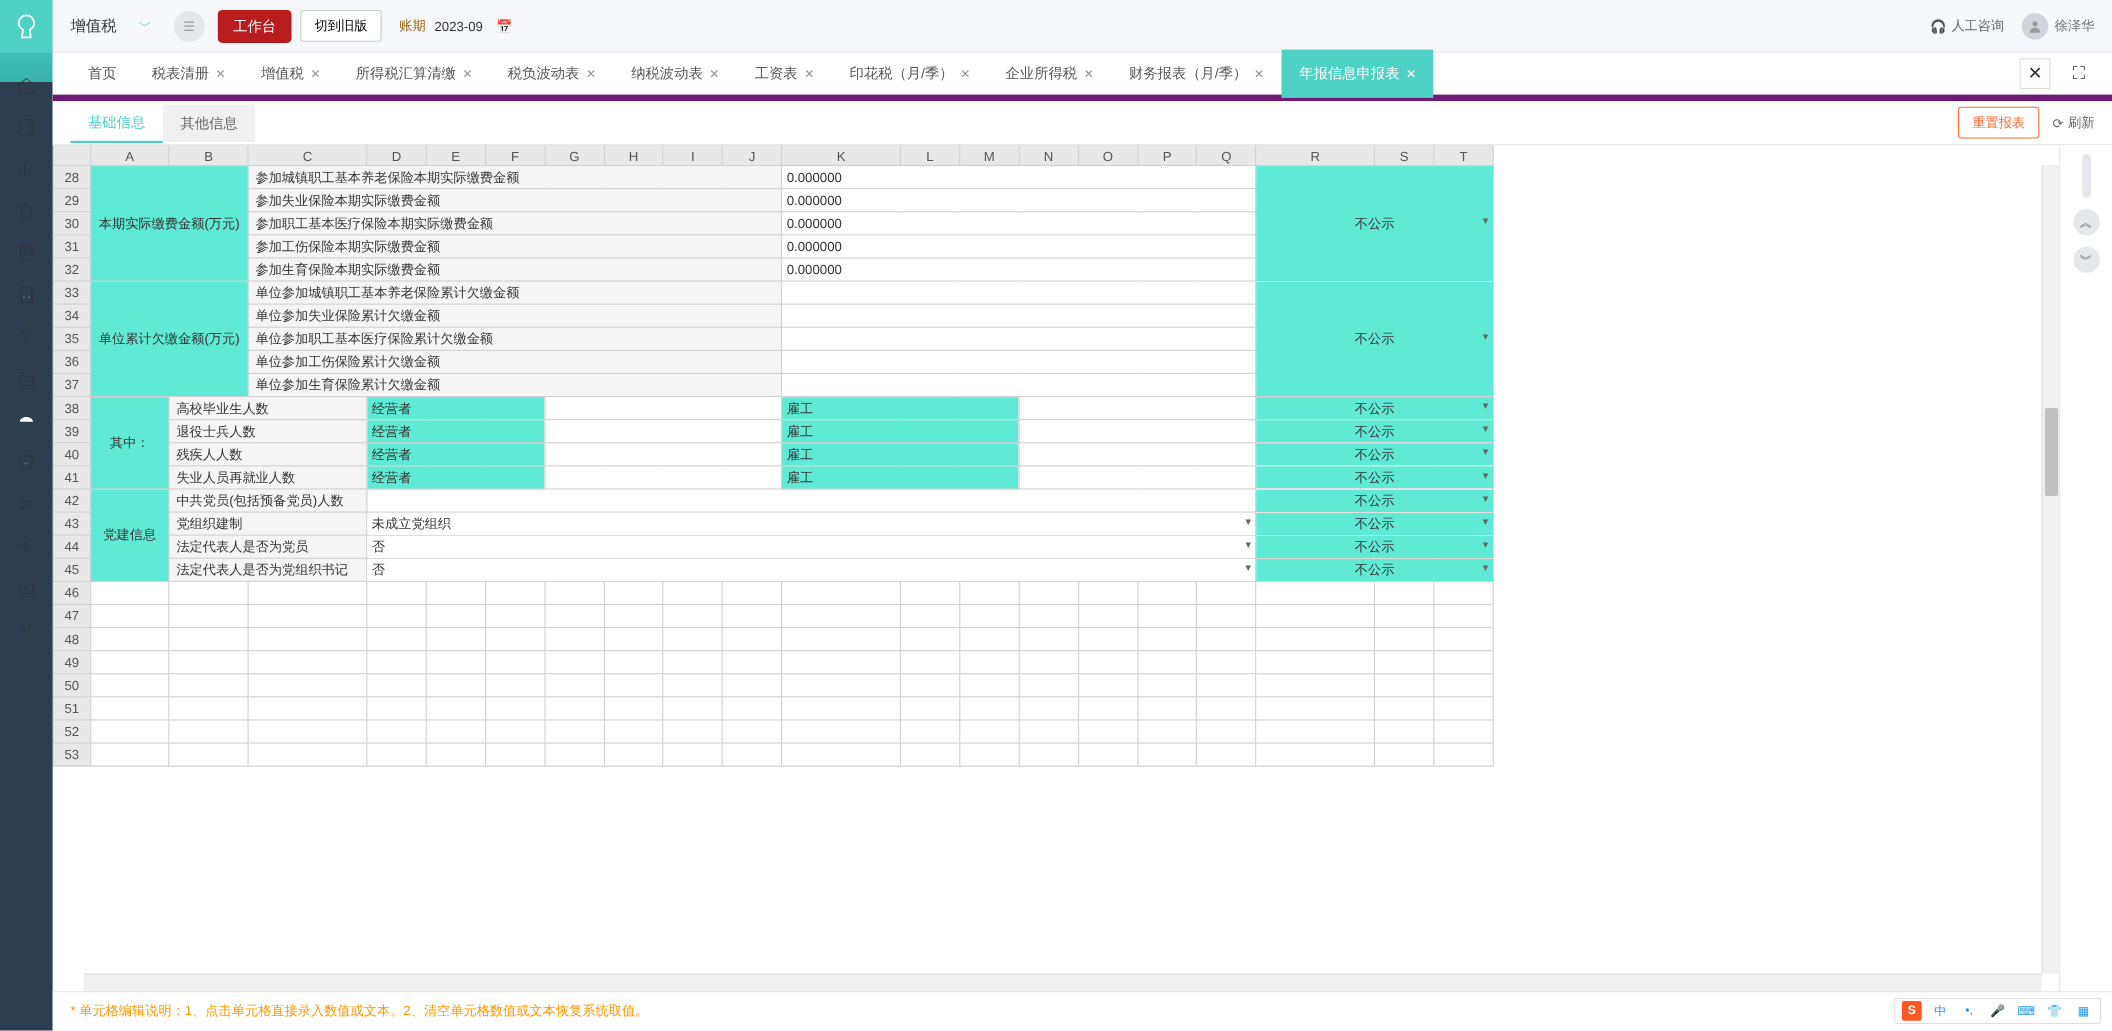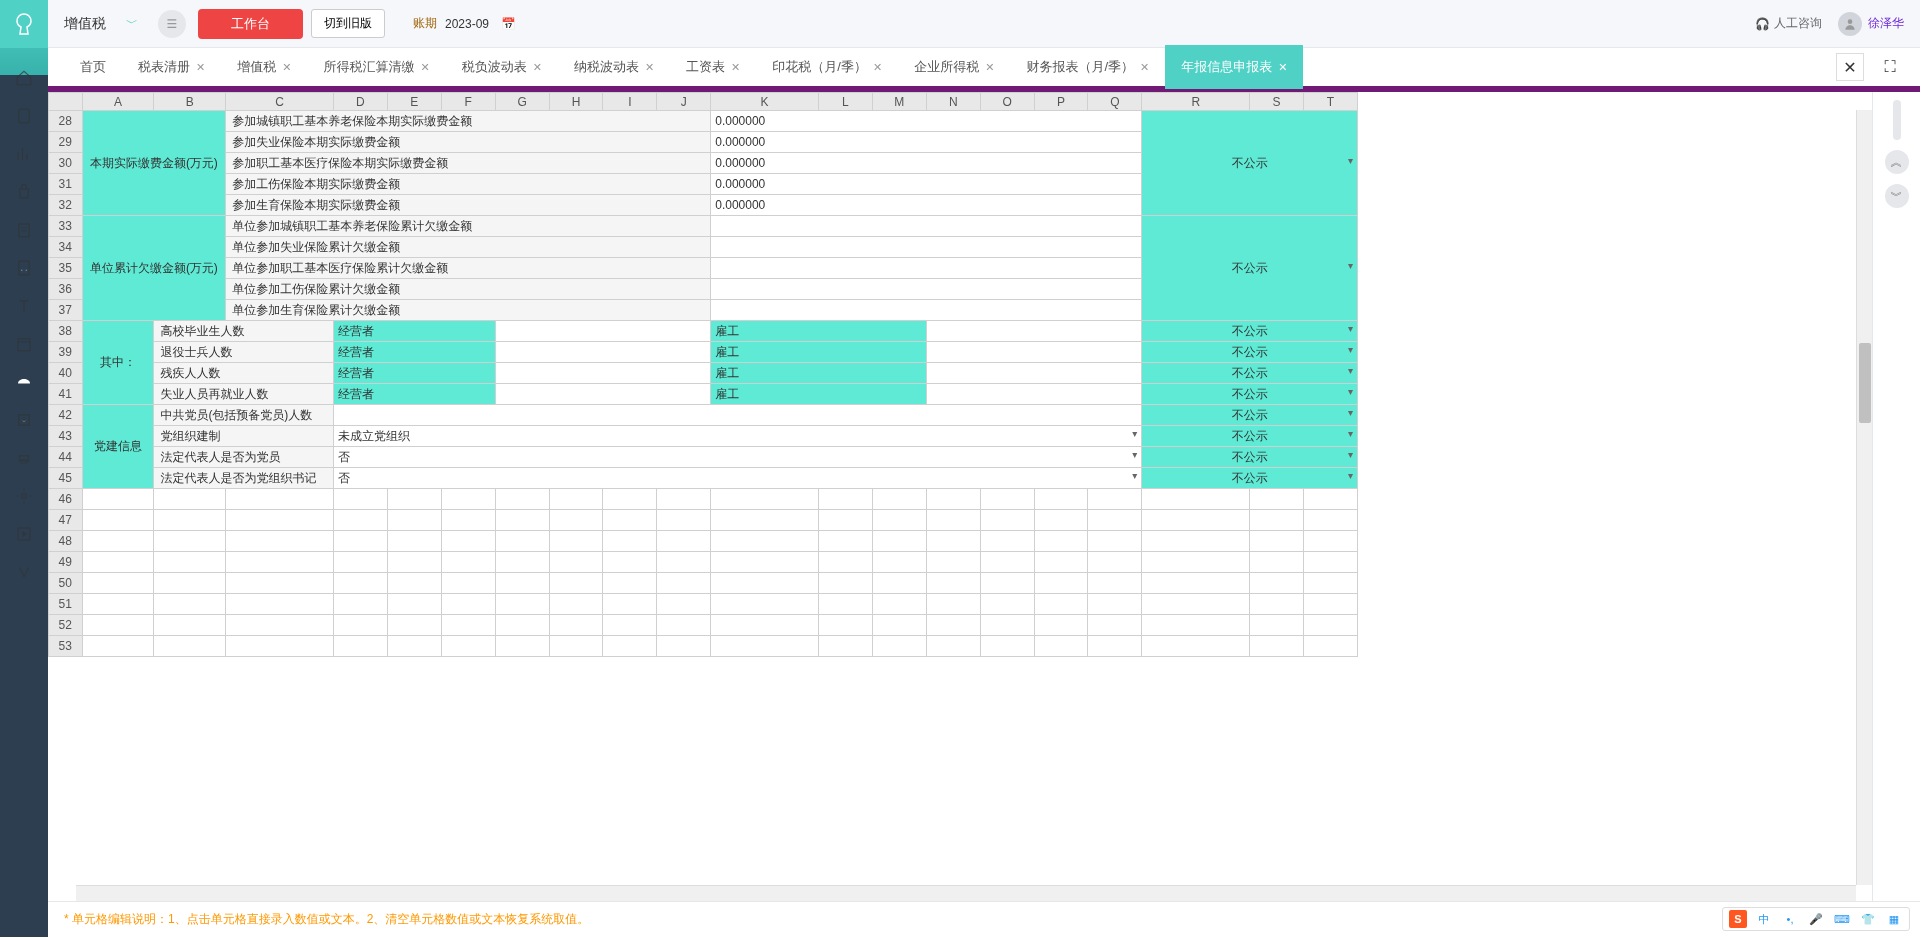--- a/index.html
+++ b/index.html
@@ -10,28 +10,28 @@
 .logo svg{width:24px;height:24px;fill:#fff}
 .nav-icons{display:flex;flex-direction:column;gap:18px;margin-top:20px}
 .nav-icon{width:20px;height:20px;display:flex;align-items:center;justify-content:center;cursor:pointer;opacity:0.7}
 .nav-icon svg{width:18px;height:18px;fill:#9ca3af}
 .nav-icon.active svg{fill:#fff}
 .nav-icon.active{opacity:1}
 .main{flex:1;display:flex;flex-direction:column;background:#fff}
 .topbar{height:48px;display:flex;align-items:center;padding:0 16px;border-bottom:1px solid #e5e7eb;background:#f5f7fa}
 .dropdown-title{font-size:14px;color:#333;margin-right:180px;display:flex;align-items:center;gap:8px}
 .round-btn{width:28px;height:28px;border-radius:50%;background:#e5e7eb;display:flex;align-items:center;justify-content:center;margin-right:12px;cursor:pointer}
-.btn-primary{background:#ef4444;color:#fff;padding:6px 33px;border-radius:4px;border:none;cursor:pointer;font-size:13px;margin-right:8px}
-.btn-outline{background:#fff;border:1px solid #ccc;padding:5px 12px;border-radius:3px;cursor:pointer;font-size:12px;margin-right:28px}
+.btn-primary{background:#b91c1c;color:#fff;padding:6px 14px;border-radius:4px;border:none;cursor:pointer;font-size:13px;margin-right:8px}
+.btn-outline{background:#fff;border:1px solid #ccc;padding:5px 12px;border-radius:3px;cursor:pointer;font-size:12px;margin-right:16px}
 .period-label{color:#a16207;margin-right:8px}
 .period-value{color:#333;margin-right:12px}
 .cal-icon{color:#4fd1c5}
 .topbar-right{margin-left:auto;display:flex;align-items:center;gap:16px}
 .support{display:flex;align-items:center;gap:4px;color:#666;cursor:pointer}
-.user{display:flex;align-items:center;gap:6px;color:#6d28d9}
+.user{display:flex;align-items:center;gap:6px;color:#737373}
 .avatar{width:24px;height:24px;border-radius:50%;background:#d1d5db;display:flex;align-items:center;justify-content:center}
 .tabs{height:44px;display:flex;align-items:center;padding:0 16px;border-bottom:6px solid #701a75;background:#fff;gap:0}
 .tab{padding:0 16px;height:44px;display:flex;align-items:center;gap:6px;cursor:pointer;font-size:13px;color:#555;position:relative}
 .tab.active{background:#4fd1c5;color:#fff}
 .tab-close{font-size:11px;color:#999;cursor:pointer}
 .tab.active .tab-close{color:#fff}
 .tabs-right{margin-left:auto;display:flex;align-items:center;gap:12px}
 .tabs-right-btn{width:28px;height:28px;display:flex;align-items:center;justify-content:center;cursor:pointer;border:1px solid #ddd;font-size:16px}
 .subtabs{height:40px;display:flex;align-items:center;padding:0 16px;border-bottom:1px solid #e5e7eb;background:#fff}
 .subtab{padding:8px 16px;cursor:pointer;font-size:13px;color:#666;background:#f0f0f0}
@@ -233,20 +233,31 @@
         <div class="tab active">
           <span>年报信息申报表</span>
           <span class="tab-close">✕</span>
         </div>
         <div class="tabs-right">
         <div class="tabs-right-btn">✕</div>
         <div class="tabs-right-btn" style="border:none">⛶</div>
       </div>
     </div>
 
+    <div class="subtabs">
+      <div class="subtab active">基础信息</div>
+      <div class="subtab">其他信息</div>
+      <div class="subtabs-right">
+        <button class="btn-reset">重置报表</button>
+        <div class="btn-refresh">
+          <span>⟳</span>
+          <span>刷新</span>
+        </div>
+      </div>
+    </div>
 
     <div class="content">
       <div class="sheet-wrap">
         <table class="sheet" id="sheet">
             <tbody>
               <tr class="colhead">
                 <th class="corner rowhead"></th>
                 <th style="width:60px">A</th>
                 <th style="width:60px">B</th>
                 <th style="width:90px">C</th>

